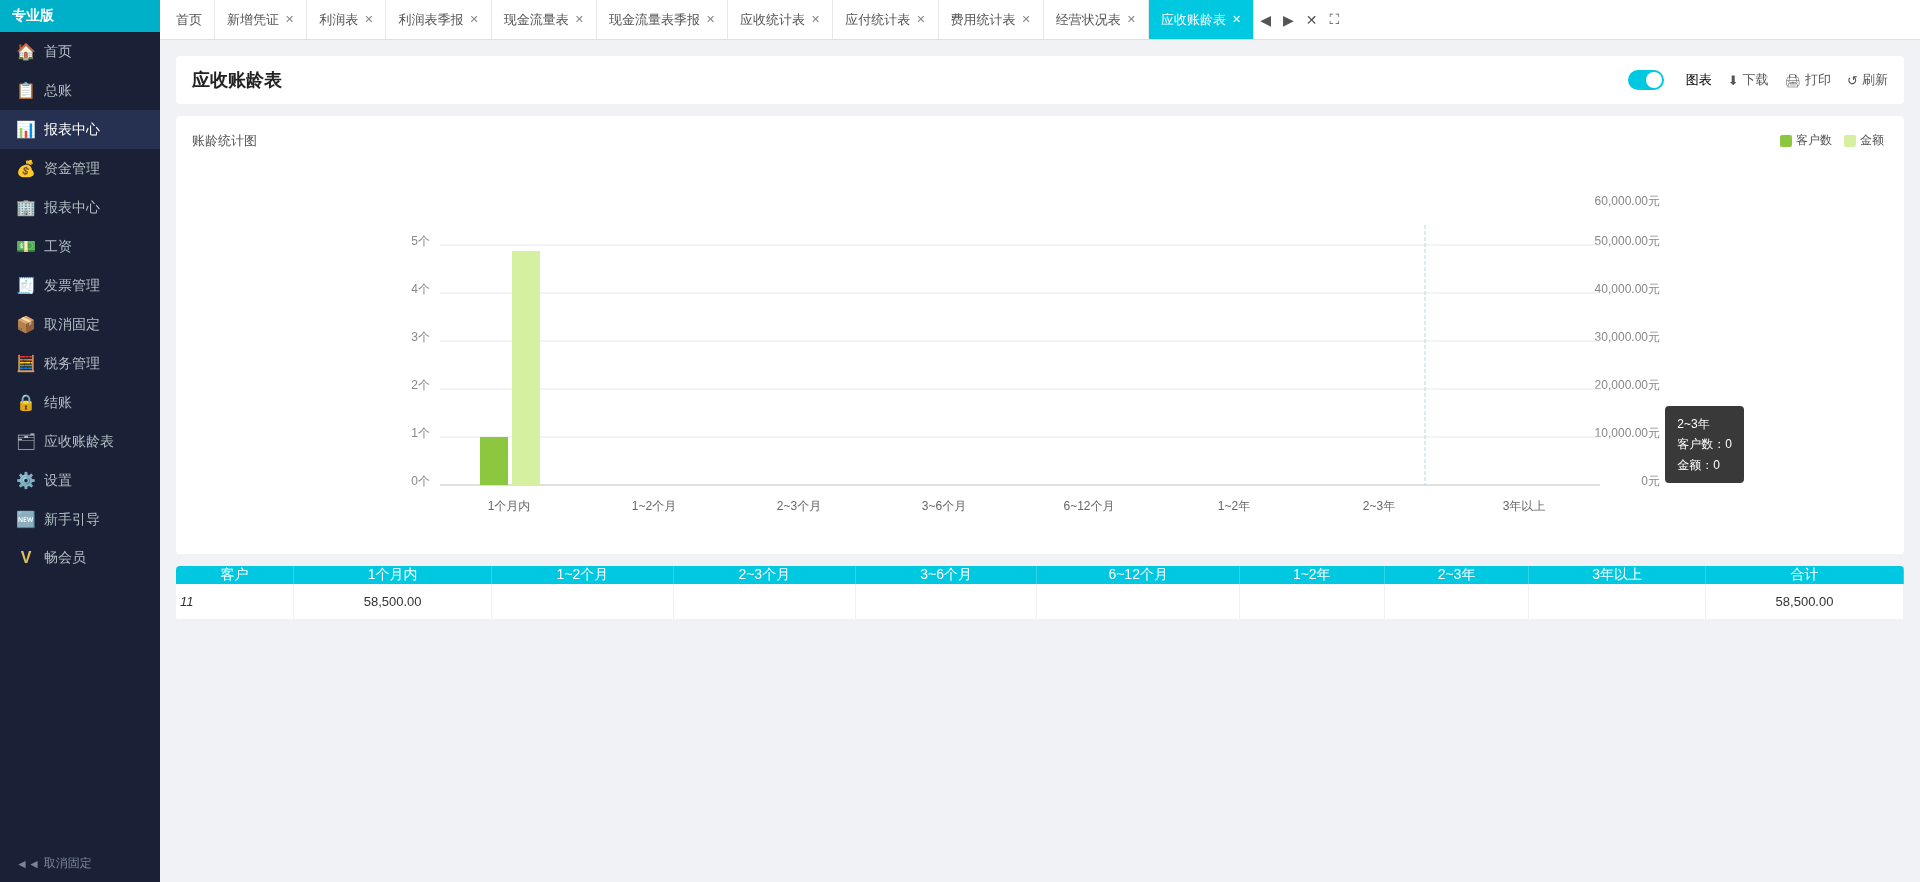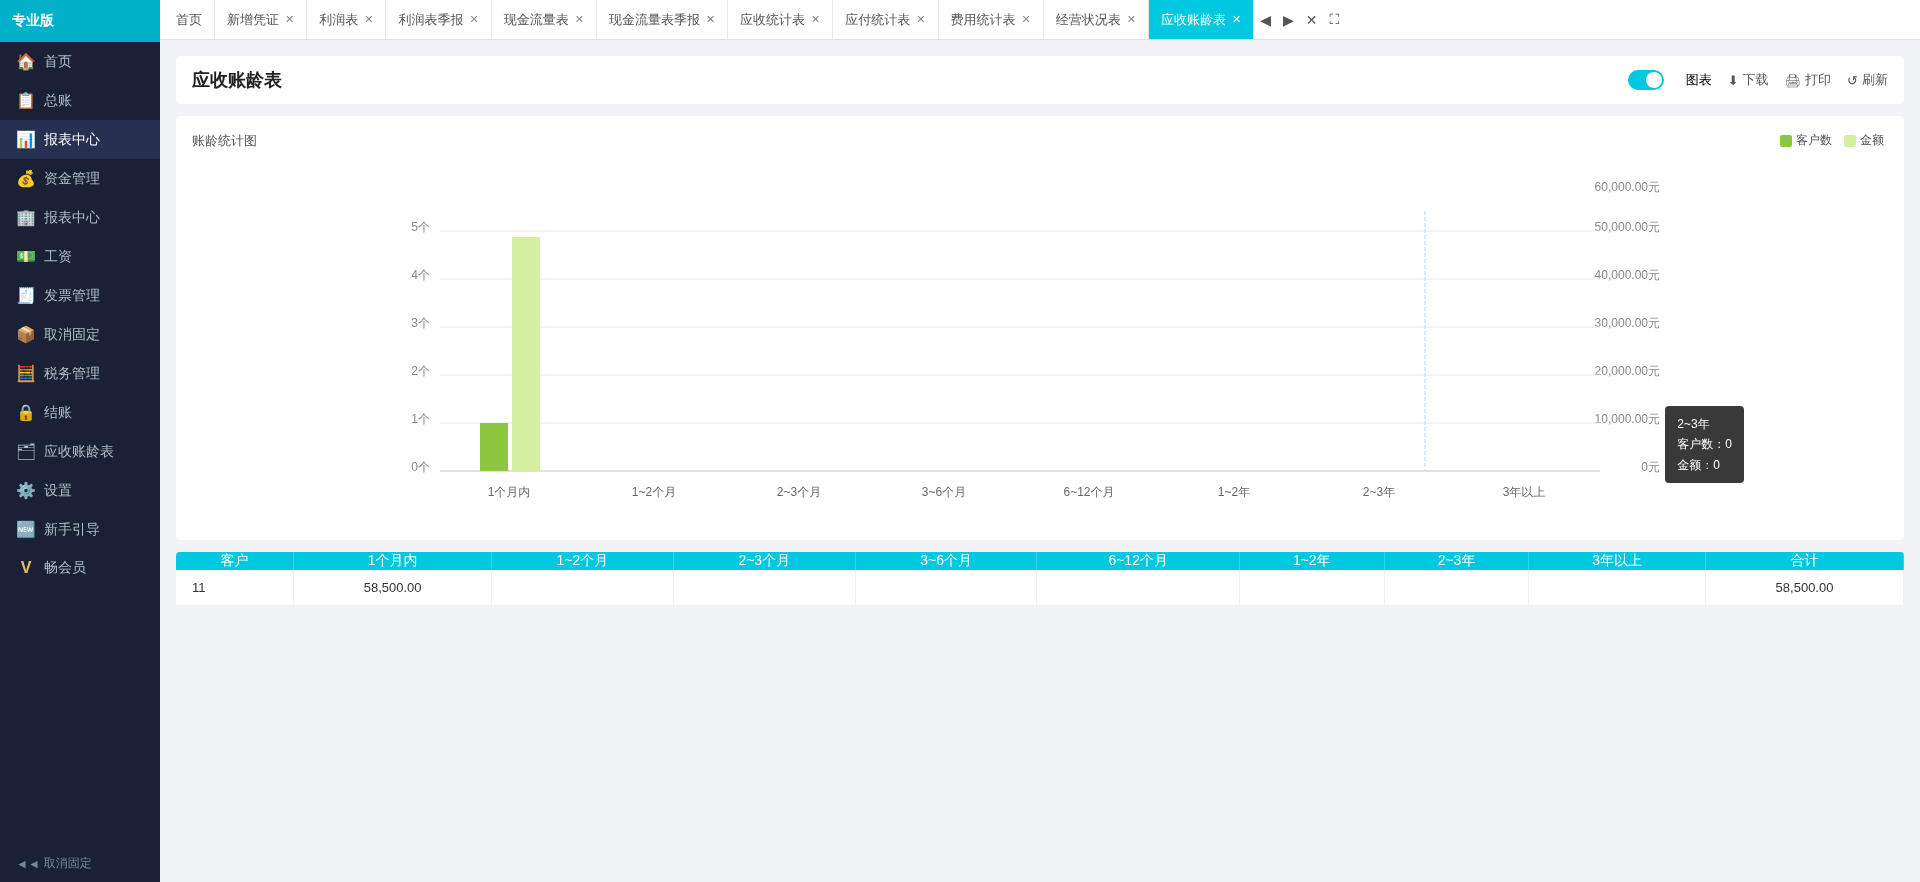--- a/index.html
+++ b/index.html
@@ -10,21 +10,21 @@
       width: 160px;
       min-width: 160px;
       background: #1a2035;
       color: #cdd5e0;
       display: flex;
       flex-direction: column;
       height: 100%;
     }
     .sidebar-logo {
       background: #00b0c8;
-      height: 42px;
+      height: 32px;
       display: flex;
       align-items: center;
       padding: 14px 12px;
       font-size: 14px;
       font-weight: bold;
       color: white;
     }
     .sidebar-item {
       display: flex;
       align-items: center;
@@ -157,21 +157,21 @@
     .chart-container {
       background: white;
       padding: 16px;
       margin-bottom: 12px;
       border-radius: 4px;
       position: relative;
     }
     .chart-title {
       font-size: 13px;
       color: #555;
-      margin-bottom: 1px;
+      margin-bottom: 15px;
     }
     .legend {
       position: absolute;
       top: 16px;
       right: 20px;
       display: flex;
       align-items: center;
       gap: 12px;
       font-size: 12px;
       color: #555;
@@ -217,21 +217,21 @@
     .data-table tbody tr {
       border-bottom: 1px solid #f0f0f0;
     }
     .data-table tbody td {
       padding: 10px 8px;
       text-align: center;
       font-size: 13px;
       color: #333;
       border-right: 1px solid #f0f0f0;
     }
-    .data-table tbody td:first-child { text-align: left; padding-left: 16px; }
+    .data-table tbody td:first-child { text-align: left; padding-left: 4px; font-style: italic; }
     .total-row td {
       font-weight: bold;
       color: #222;
     }
     .total-icon {
       display: inline-block;
       width: 16px;
       height: 16px;
       background: #00c8e0;
       border-radius: 2px;

